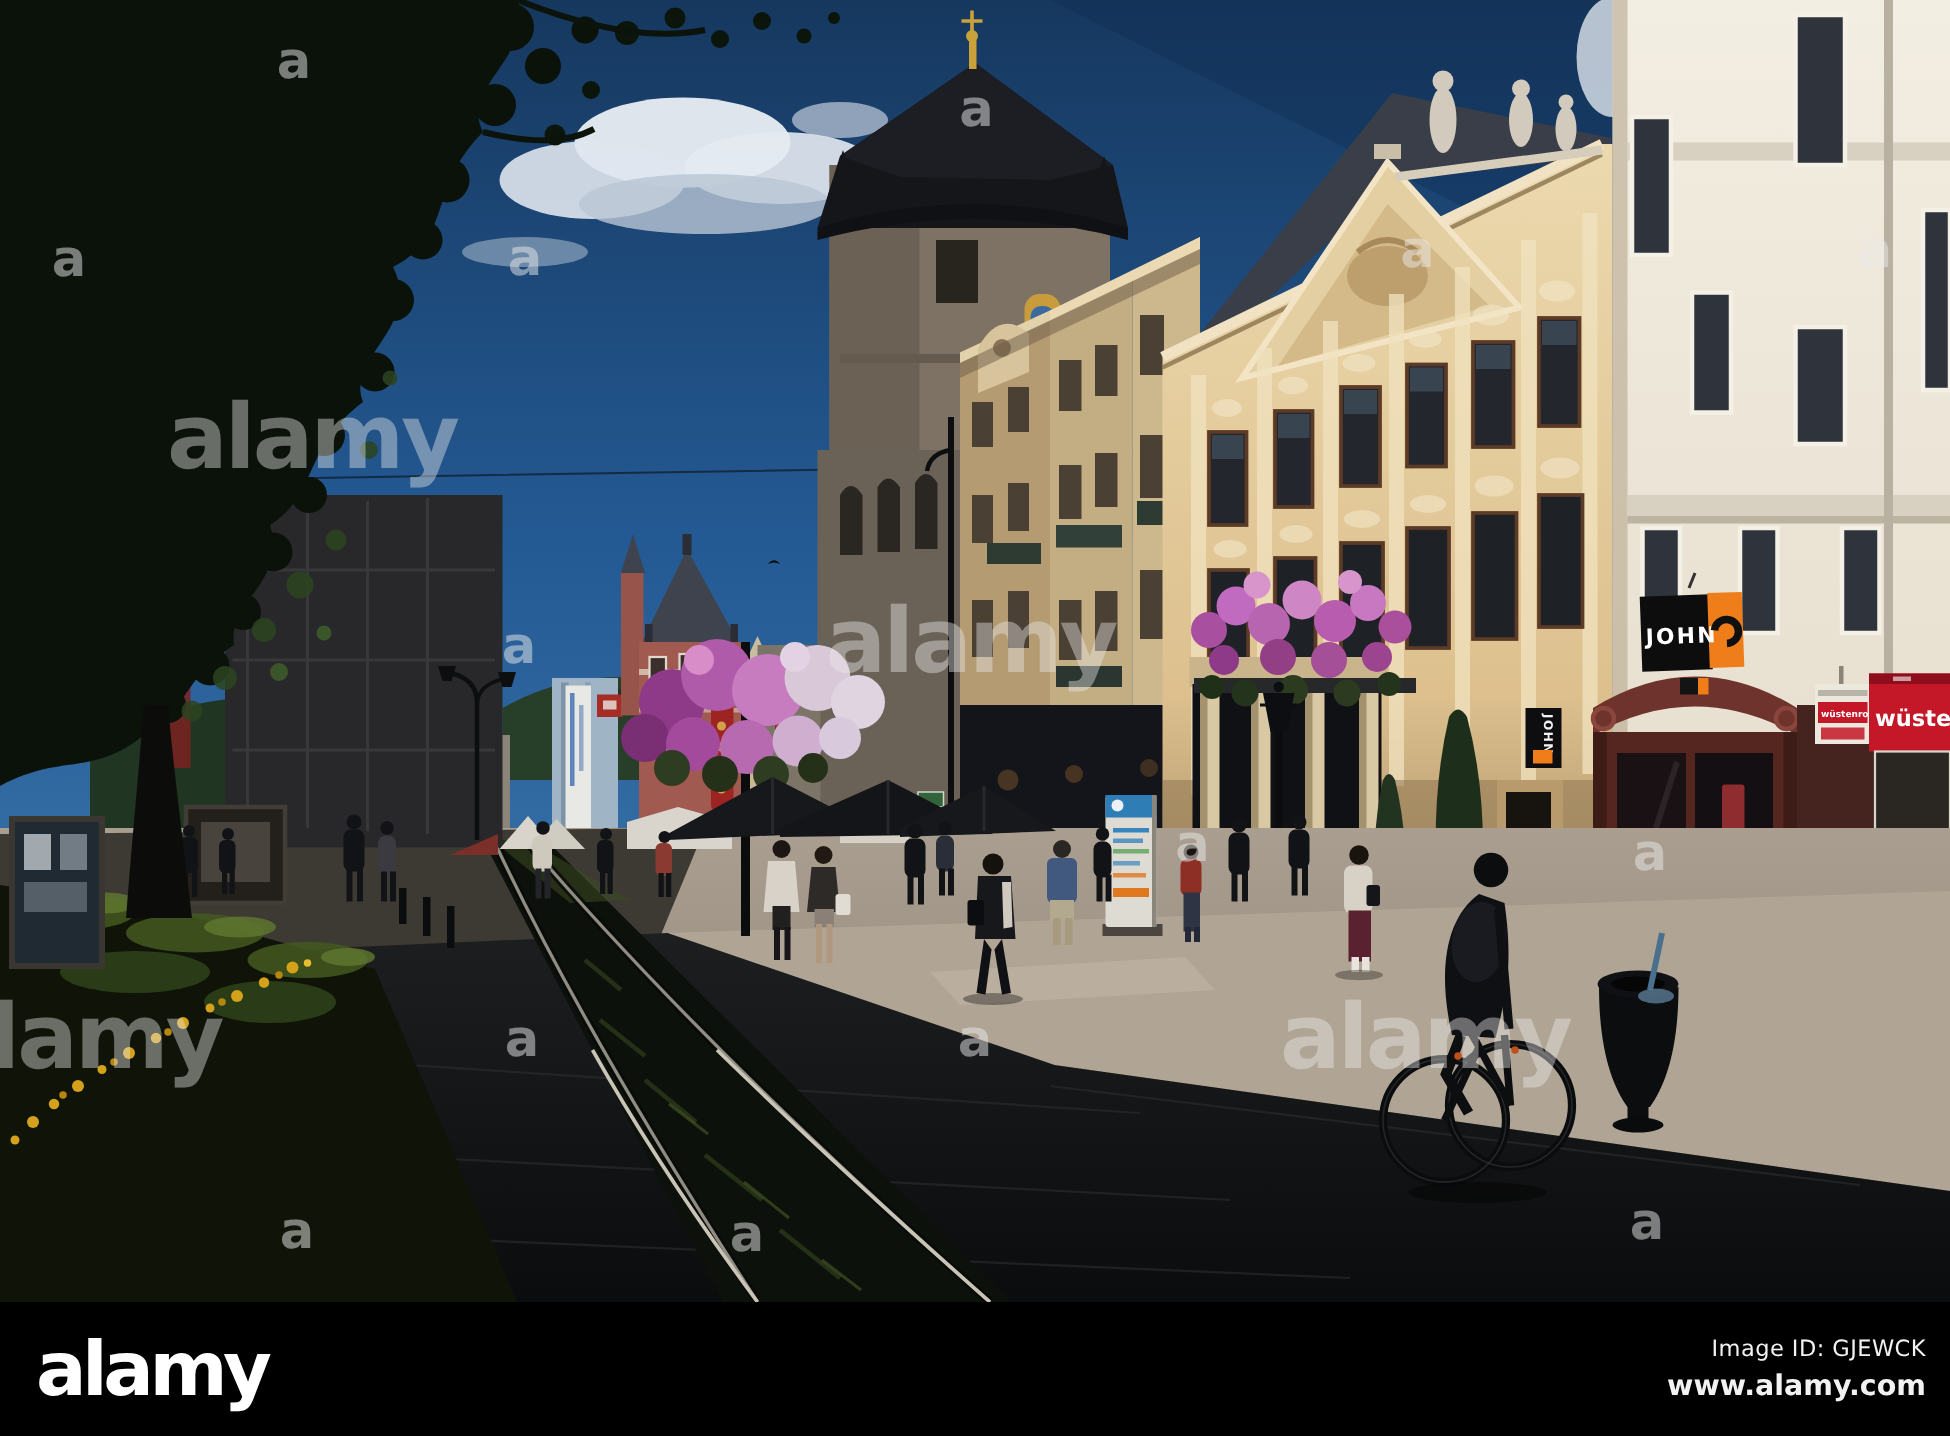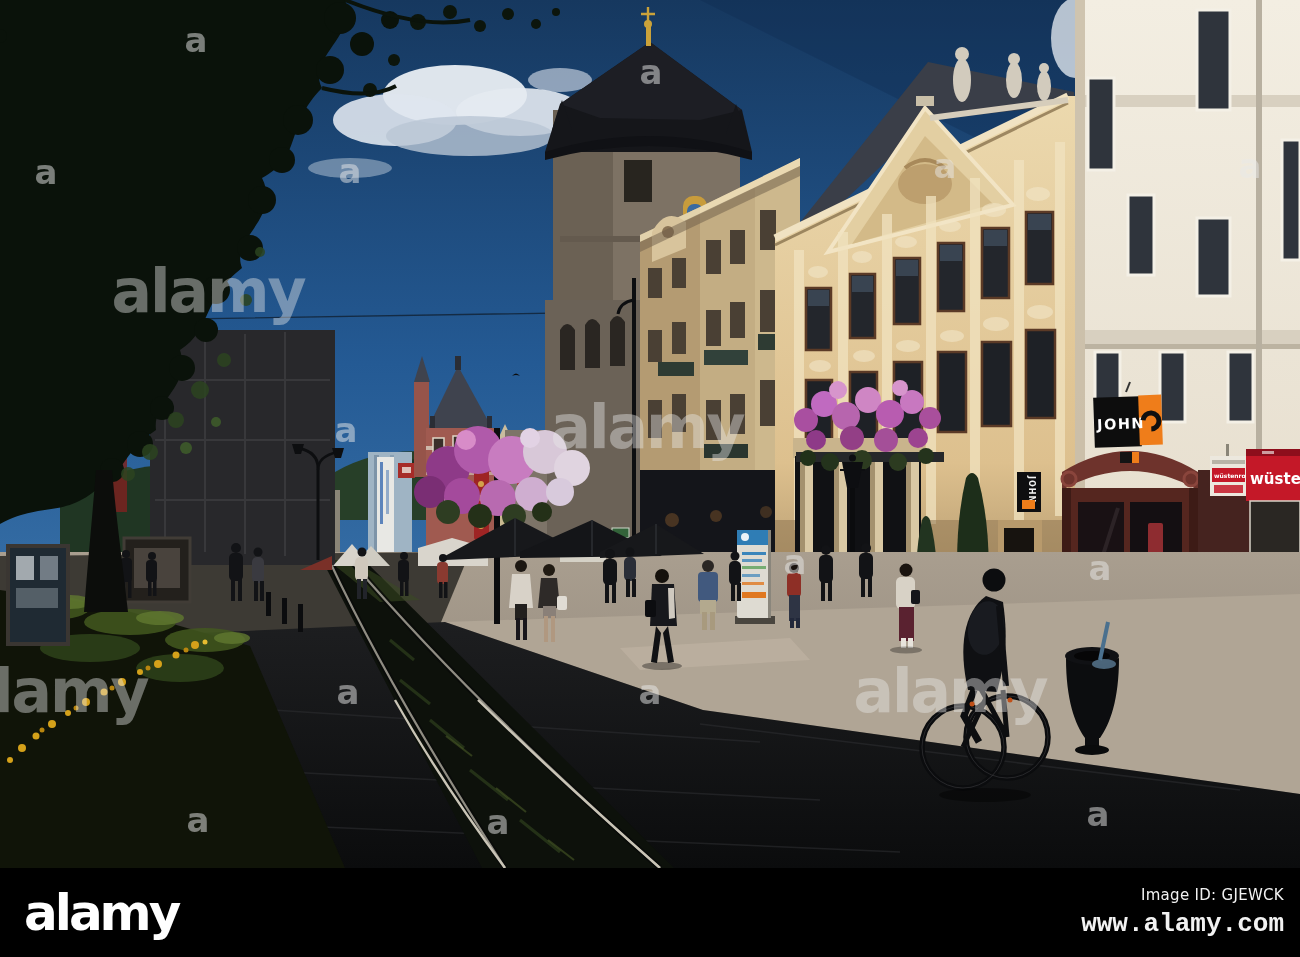--- a/index.html
+++ b/index.html
@@ -2,21 +2,21 @@
 <html><head>
 <meta charset="utf-8">
 <style>
   html,body{margin:0;padding:0;background:#000;}
   .stage{position:relative;width:1300px;height:957px;overflow:hidden;background:#000;font-family:"DejaVu Sans",sans-serif;}
   .photo{display:block;width:1300px;height:868px;}
   .footer{position:absolute;left:0;top:868px;width:1300px;height:89px;background:#000;display:flex;align-items:center;justify-content:space-between;}
   .footer-logo{color:#fff;font-weight:bold;font-size:50px;letter-spacing:-3px;padding-left:24px;line-height:1;font-family:"DejaVu Sans",sans-serif;}
   .footer-right{text-align:right;padding-right:16px;color:#f2f2f2;}
   .footer-id{font-size:15px;letter-spacing:.3px;margin-bottom:5px;}
-  .footer-url{font-size:26px;font-weight:bold;font-family:Liberation Mono, monospace;}
+  .footer-url{font-size:19px;font-weight:bold;}
   text{font-family:"DejaVu Sans",sans-serif;}
   .wm{fill:#e9e9e9;opacity:.5;font-weight:bold;}
   .wm-big{fill:#eaeaea;opacity:.42;font-weight:bold;letter-spacing:-2px;}
 </style>
 </head>
 <body>
 
 <div class="stage">
 <svg class="photo" viewBox="0 0 1300 868" xmlns="http://www.w3.org/2000/svg">
   <defs>

